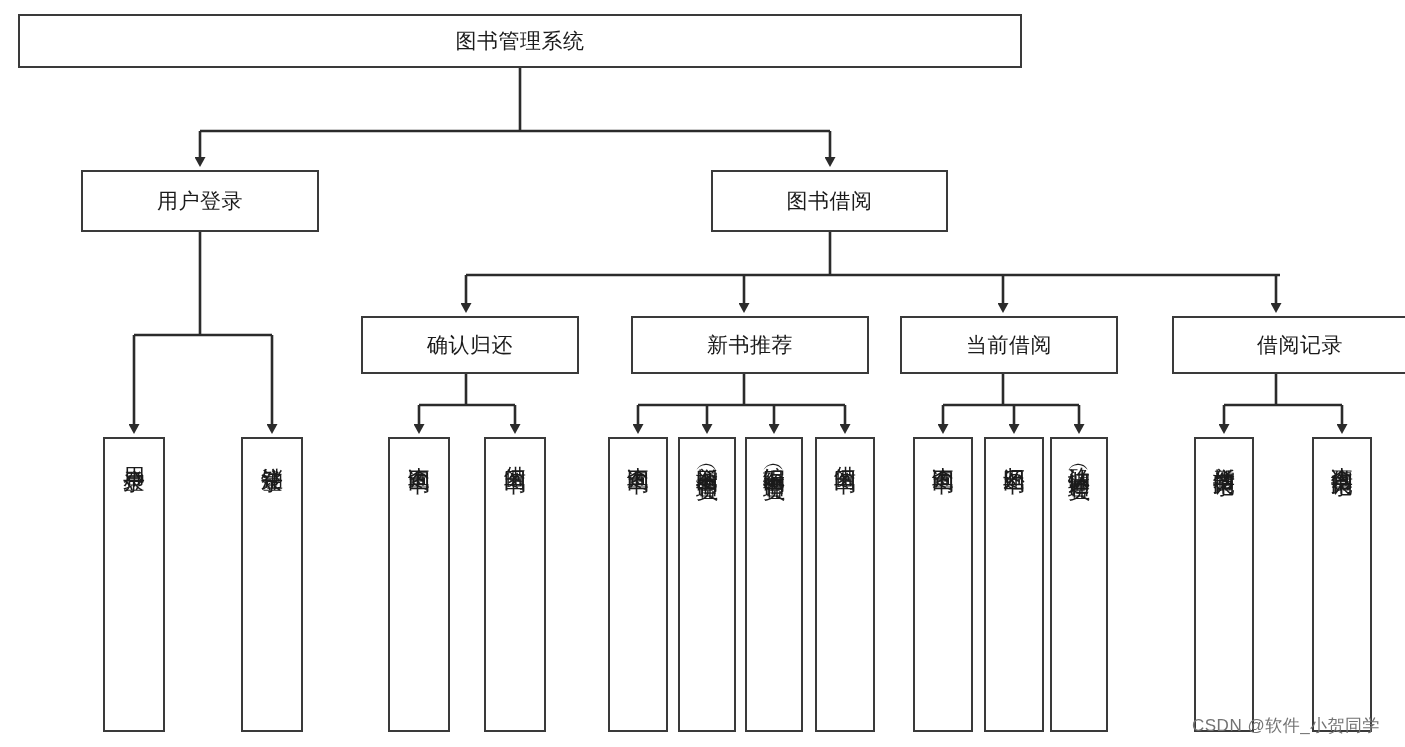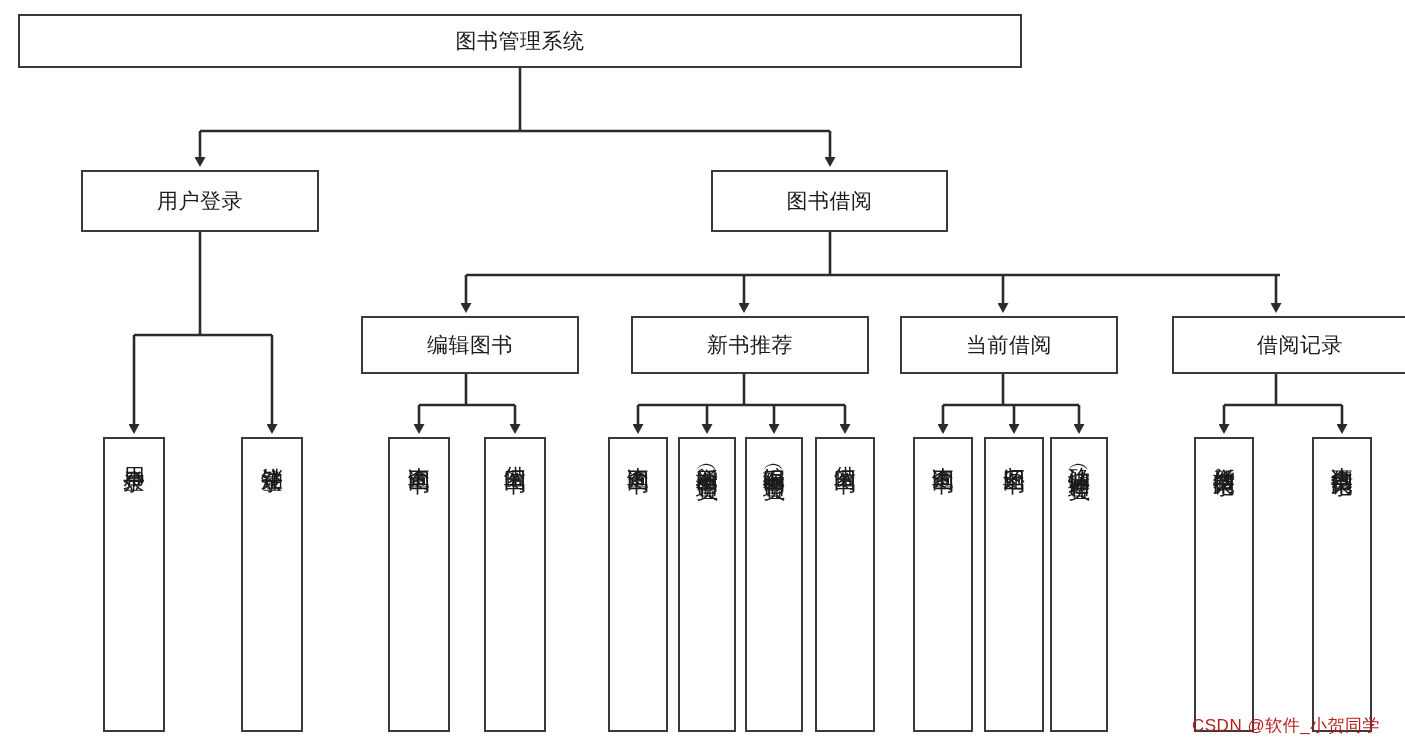--- a/index.html
+++ b/index.html
@@ -52,21 +52,21 @@
     writing-mode: vertical-rl;
     text-orientation: upright;
     font-size: 22px;
     line-height: 1.18;
     letter-spacing: 2px;
     white-space: nowrap;
     text-align: left;
   }
   .watermark {
     position: absolute;
-    color: #b91c1c;
+    color: #737373;
     font-size: 17px;
     letter-spacing: 0.5px;
     white-space: nowrap;
     pointer-events: none;
   }
 </style>
 </head>
 <body>
 
 <div id="canvas">
@@ -138,21 +138,21 @@
   </div>
 
   <div class="node-box" style="left:81px; top:170px; width:238px; height:62px;">
     <span class="node-label">用户登录</span>
   </div>
   <div class="node-box" style="left:711px; top:170px; width:237px; height:62px;">
     <span class="node-label">图书借阅</span>
   </div>
 
   <div class="node-box" style="left:361px; top:316px; width:218px; height:58px;">
-    <span class="node-label">编辑图书</span>
+    <span class="node-label">确认归还</span>
   </div>
   <div class="node-box" style="left:631px; top:316px; width:238px; height:58px;">
     <span class="node-label">新书推荐</span>
   </div>
   <div class="node-box" style="left:900px; top:316px; width:218px; height:58px;justify-content:center;">
     <span class="node-label">当前借阅</span>
   </div>
   <div class="node-box" style="left:1172px; top:316px; width:256px; height:58px;">
     <span class="node-label">借阅记录</span>
   </div>

